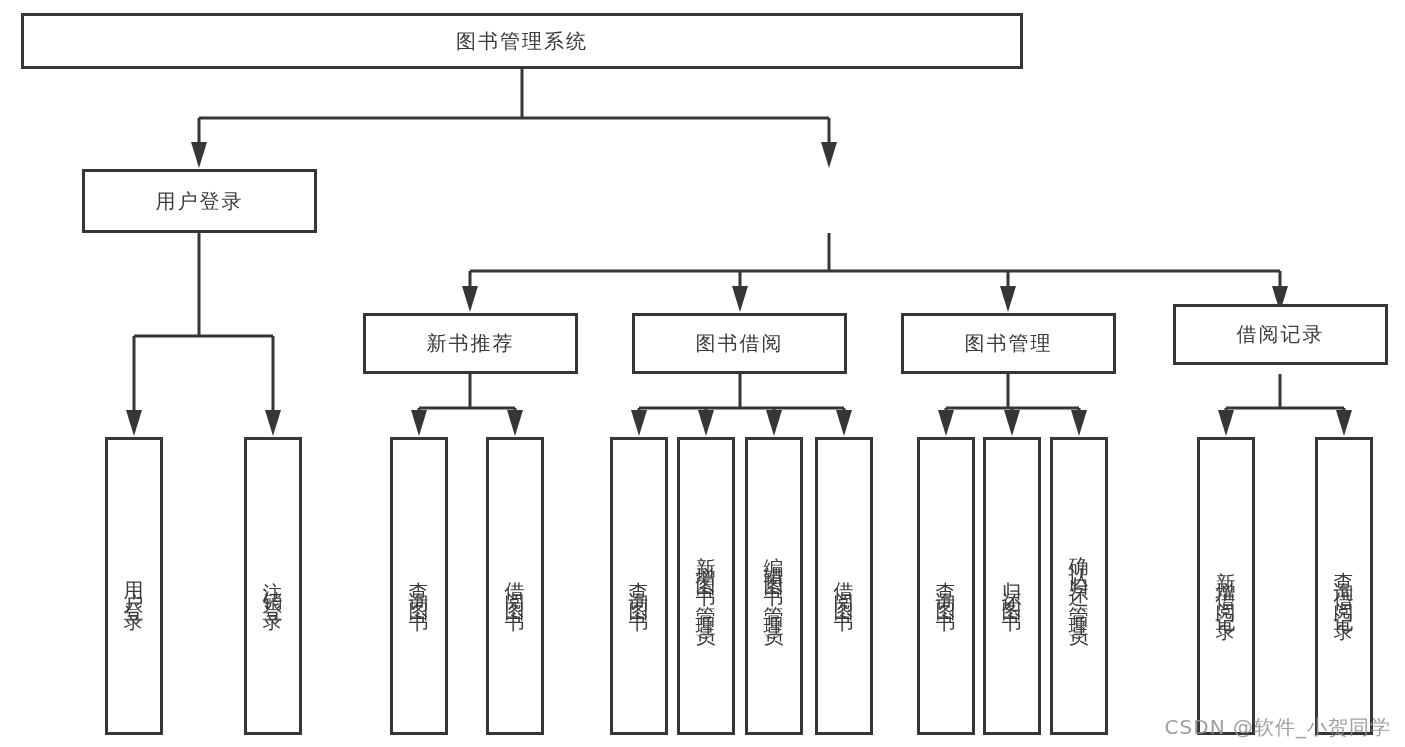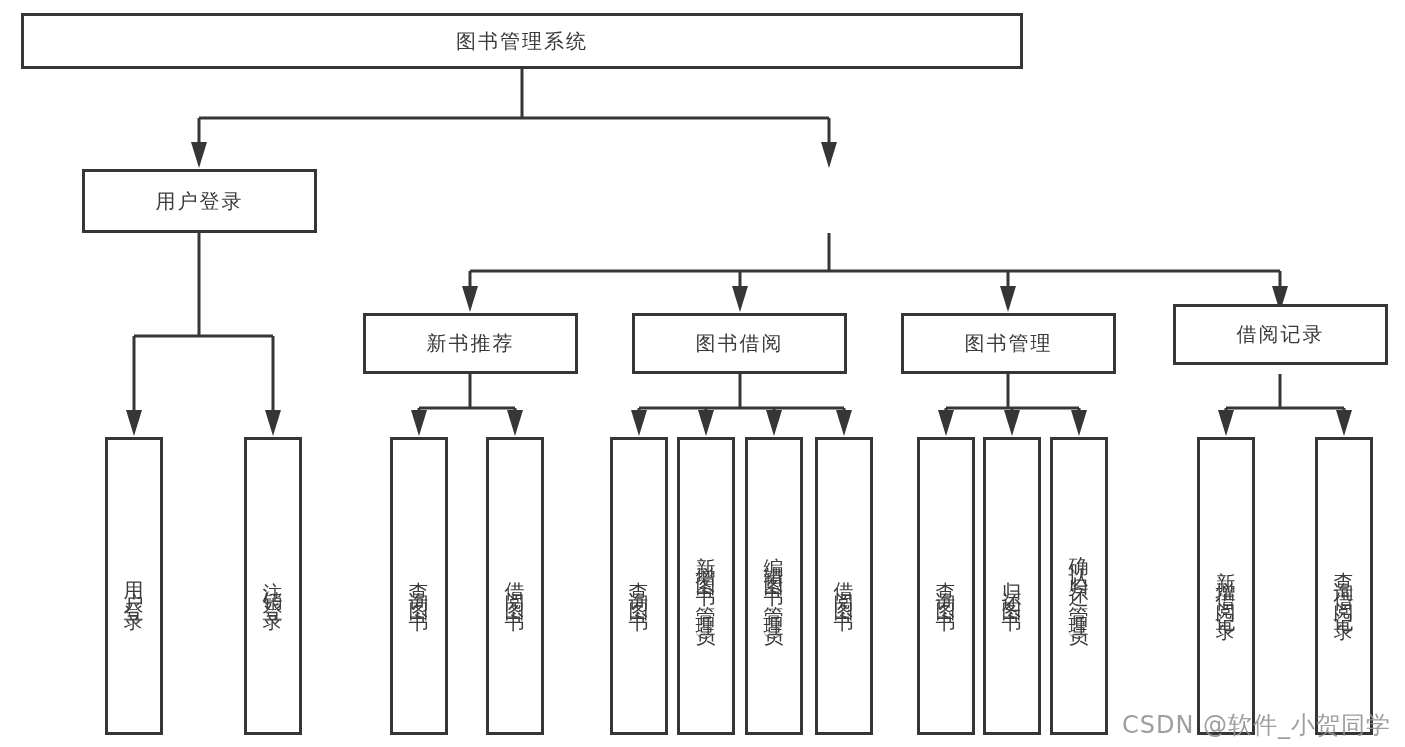--- a/index.html
+++ b/index.html
@@ -32,21 +32,21 @@
     letter-spacing:10px;
     font-size:20px;
     line-height:1;
     white-space:normal;
   }
   #watermark{
     position:absolute;
     right:14px;
     bottom:6px;
     z-index:3;
-    font-size:24px;
+    font-size:20px;
     letter-spacing:1px;
     color:rgba(148,148,148,0.9);
     white-space:nowrap;
   }
 </style>
 </head>
 <body>
 
 <div id="canvas">
 

